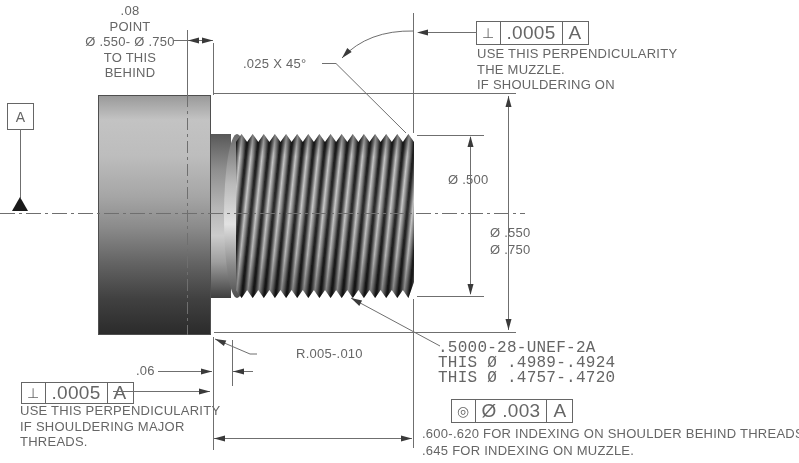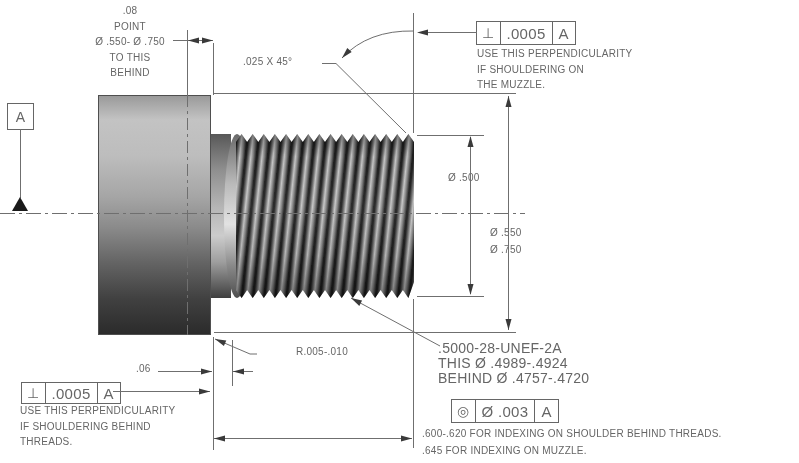--- a/index.html
+++ b/index.html
@@ -1,20 +1,20 @@
 <!DOCTYPE html>
 <html><head>
 <meta charset="utf-8">
 <style>
   html,body{margin:0;padding:0;background:#fff;}
   .canvas{
     position:relative;width:799px;height:463px;background:#fff;overflow:hidden;
     font-family:"Liberation Sans", sans-serif;color:#666;
   }
-  .t{position:absolute;white-space:nowrap;font-size:10px;letter-spacing:.25px;color:#666;}
+  .t{position:absolute;white-space:nowrap;font-size:13px;letter-spacing:.25px;color:#666;}
   .tc{text-align:center;}
   .lines div{white-space:nowrap;}
   
   .shoulder{
     position:absolute;left:98px;top:95px;width:113px;height:240px;
     border:1px solid #4f4f4f;box-sizing:border-box;
     background:linear-gradient(180deg,#9a9a9a 0%,#c3c3c3 10%,#bdbdbd 25%,#a6a6a6 42%,#8b8b8b 55%,#646464 70%,#414141 85%,#2b2b2b 100%);
   }
   .neck{
     position:absolute;left:211px;top:134px;width:20px;height:164px;
@@ -28,21 +28,21 @@
     position:absolute;left:236px;top:134px;width:178px;height:164px;
     background:repeating-linear-gradient(96deg,
       #1f1f1f 0px,#1f1f1f 1.5px,#6e6e6e 3.8px,#c4c4c4 6px,#7a7a7a 8.6px,#262626 11.1px);
   }
   .thread-shade{
     position:absolute;left:0;top:0;right:0;bottom:0;
     background:linear-gradient(180deg,rgba(0,0,0,.35) 0%,rgba(0,0,0,0) 14%,rgba(255,255,255,.06) 45%,rgba(0,0,0,.08) 74%,rgba(0,0,0,.38) 100%);
   }
   
   .fcf{position:absolute;display:flex;align-items:stretch;border:1px solid #666;background:#fff;}
-  .fcf .cell{display:flex;align-items:center;justify-content:center;padding:1px 6px;border-right:1px solid #666;font-size:15px;letter-spacing:.3px;color:#666;}
+  .fcf .cell{display:flex;align-items:center;justify-content:center;padding:1px 6px;border-right:1px solid #666;font-size:19px;letter-spacing:.3px;color:#666;}
   .fcf .cell:last-child{border-right:none;}
   .fcf .sym{font-size:14px;padding:1px 5px;}
   
   .datum-box{position:absolute;left:7px;top:103px;width:25px;height:25px;border:1px solid #666;
     display:flex;align-items:center;justify-content:center;font-size:14px;color:#666;background:#fff;}
   .overlay{position:absolute;left:0;top:0;z-index:10;}
   .txt-layer{position:absolute;left:0;top:0;width:100%;height:100%;z-index:8;}
 </style>
 </head>
 <body>
@@ -68,22 +68,22 @@
 
     <div class="t" style="left:243px;top:56px;">.025 X 45°</div>
 
     <div class="fcf" style="left:476px;top:21px;height:22px;">
       <span class="cell sym">⊥</span>
       <span class="cell">.0005</span>
       <span class="cell">A</span>
     </div>
     <div class="t lines" style="left:477px;top:46px;line-height:15.5px;">
       <div>USE THIS PERPENDICULARITY</div>
+      <div>THE MUZZLE.</div>
       <div>IF SHOULDERING ON</div>
-      <div>THE MUZZLE.</div>
     </div>
 
     <div class="datum-box">
       <span>A</span>
     </div>
 
     <div class="t" style="left:448px;top:172px;">Ø .500</div>
 
     <div class="t lines" style="left:490px;top:224px;line-height:17px;">
       <div>Ø .550</div>
@@ -93,28 +93,28 @@
     <div class="t" style="left:256px;top:346px;margin-left:40px;">R.005-.010</div>
     <div class="t" style="left:136px;top:363px;">.06</div>
 
     <div class="fcf" style="left:21px;top:382px;height:20px;">
       <span class="cell sym">⊥</span>
       <span class="cell">.0005</span>
       <span class="cell">A</span>
     </div>
     <div class="t lines" style="left:20px;top:403px;line-height:15.5px;">
       <div>USE THIS PERPENDICULARITY</div>
-      <div>IF SHOULDERING BEHIND</div>
+      <div>IF SHOULDERING MAJOR</div>
       <div>THREADS.</div>
     </div>
 
-    <div class="t lines" style="left:438px;top:341px;line-height:15px;font-size:14px;">
+    <div class="t lines" style="left:438px;top:341px;line-height:15px;font-size:16px;font-family:Liberation Mono, monospace;">
       <div>.5000-28-UNEF-2A</div>
       <div>THIS Ø .4989-.4924</div>
-      <div>BEHIND Ø .4757-.4720</div>
+      <div>THIS Ø .4757-.4720</div>
     </div>
     <div class="fcf" style="left:451px;top:399px;height:22px;">
       <span class="cell sym">◎</span>
       <span class="cell">Ø .003</span>
       <span class="cell">A</span>
     </div>
 
     <div class="t lines" style="left:422px;top:425px;line-height:17px;">
       <div>.600-.620 FOR INDEXING ON SHOULDER BEHIND THREADS.</div>
       <div>.645 FOR INDEXING ON MUZZLE.</div>

